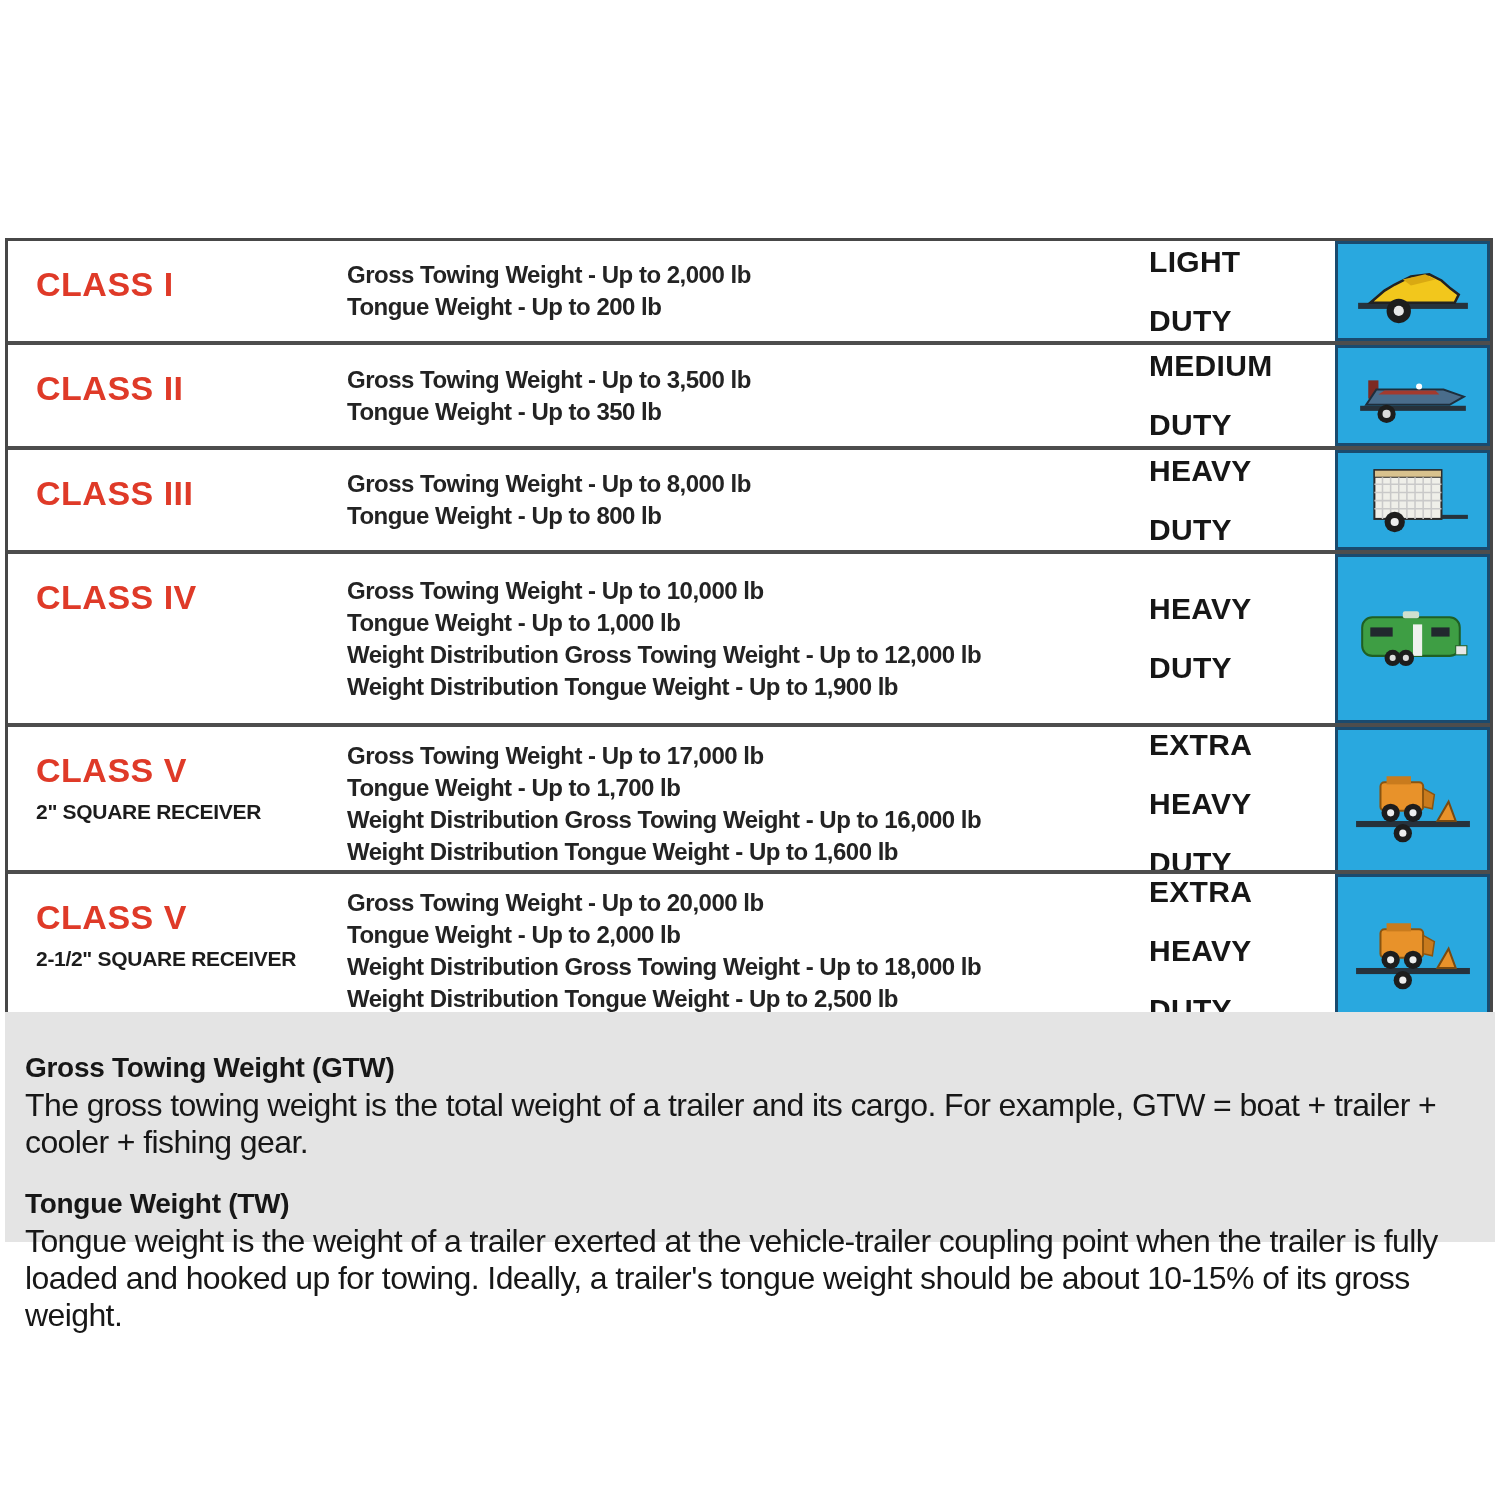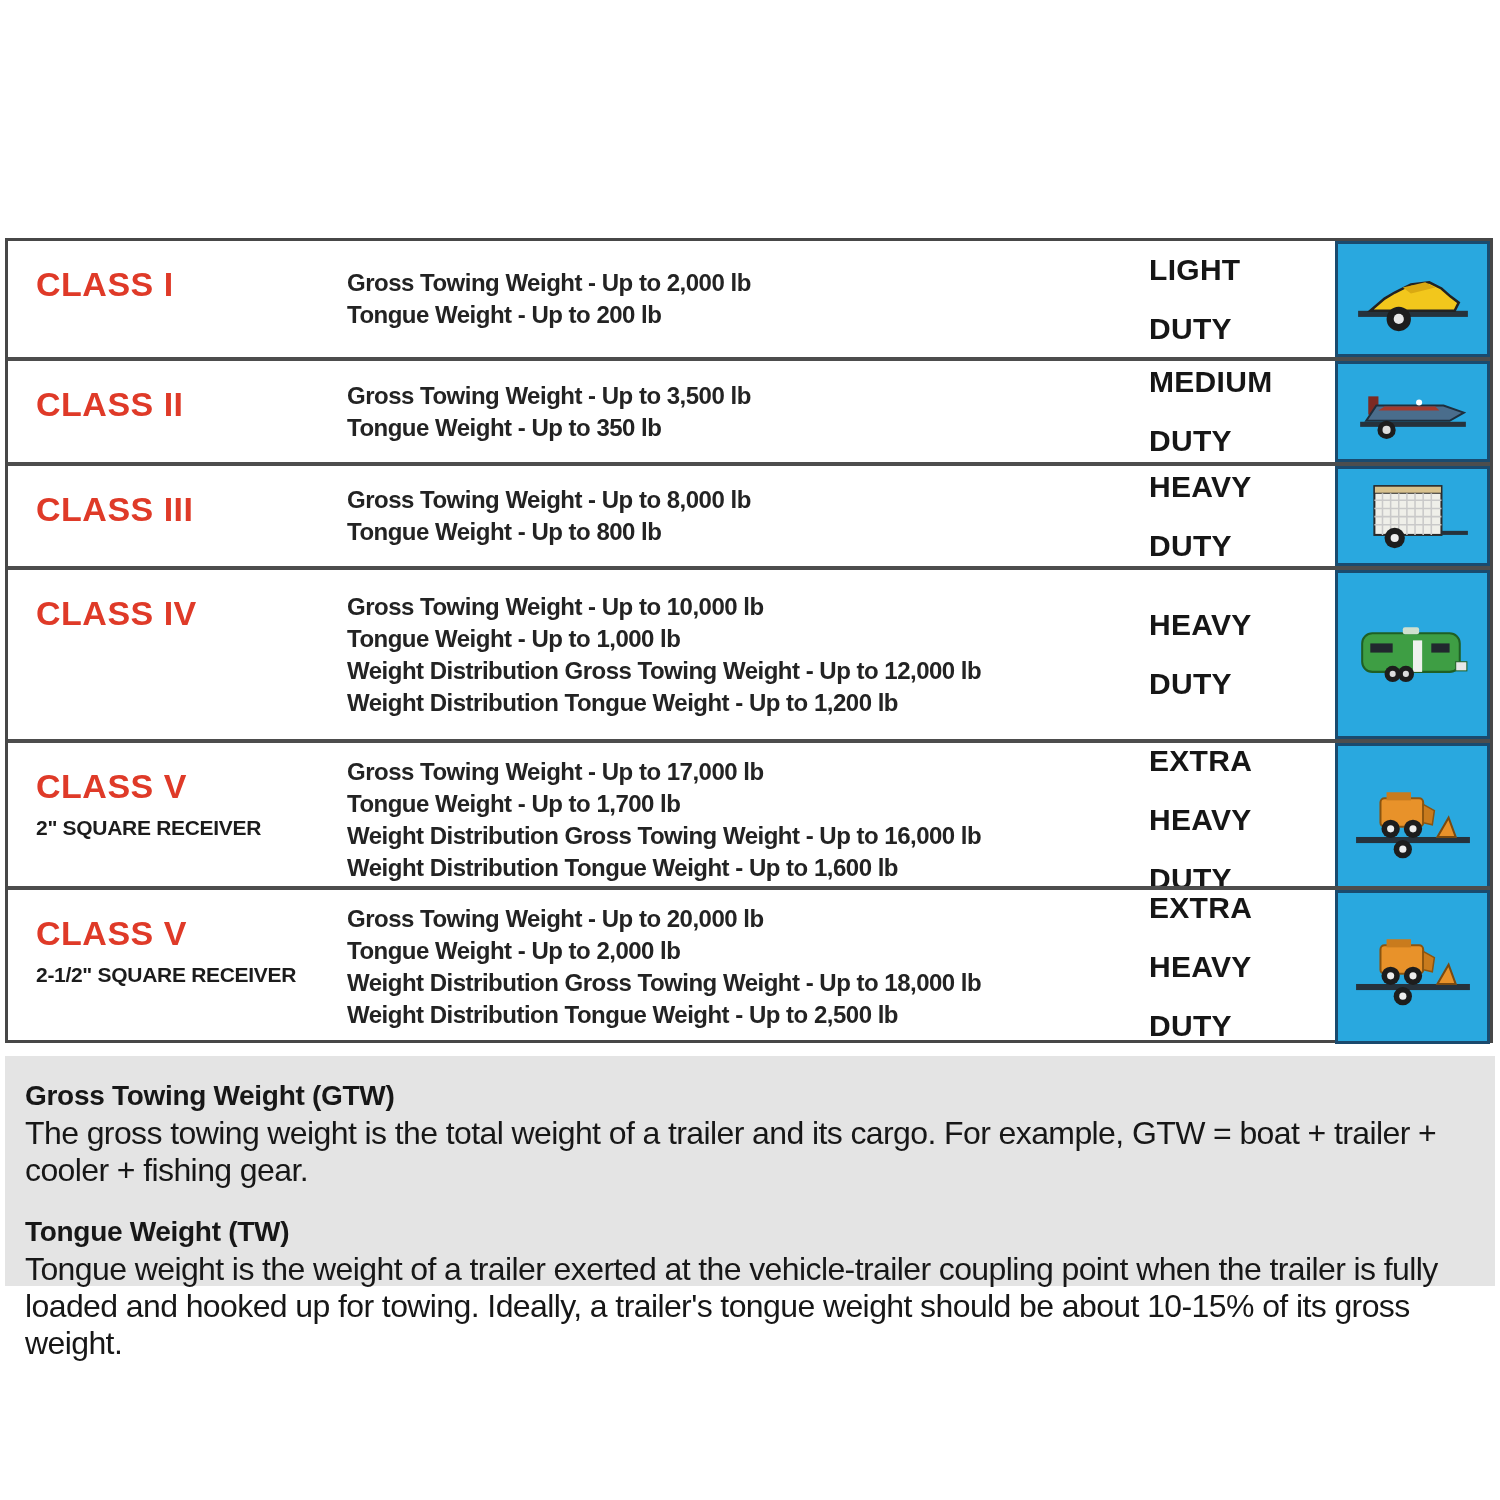--- a/index.html
+++ b/index.html
@@ -4,40 +4,40 @@
 <style>
   html,body{margin:0;padding:0;background:#fff;}
   .page{position:relative;width:1500px;height:1500px;background:#ffffff;
         font-family:"Liberation Sans",sans-serif;overflow:hidden;}
 
   
   .hitch-table{position:absolute;left:5px;top:238px;width:1488px;
                border:3px solid #474747;background:#fff;box-sizing:border-box;}
   .row{display:grid;grid-template-columns:333px 786px 208px 1fr;position:relative;}
   .row + .row{border-top:4px solid #4d4d4d;}
-  .r1{height:116px}.r2{height:101px}.r3{height:100px}
+  .r1{height:100px}.r2{height:101px}.r3{height:100px}
   .r4{height:169px}.r5{height:143px}.r6{height:150px}
 
   .cell{position:relative;box-sizing:border-box;}
   .class-cell{padding:24px 8px 0 28px;}
   .class-label{font-size:34px;font-weight:bold;color:#DF3A28;letter-spacing:.5px;}
   .receiver{font-size:21px;font-weight:bold;color:#1c1c1c;margin-top:10px;letter-spacing:-.3px;}
   .specs-cell{display:flex;flex-direction:column;justify-content:center;padding-left:6px;}
   .spec-line{font-size:24px;font-weight:bold;color:#232323;line-height:32px;
              letter-spacing:-.5px;white-space:nowrap;}
   .duty-cell{display:flex;flex-direction:column;justify-content:center;padding-left:22px;gap:23px;}
   .duty-line{font-size:30px;font-weight:bold;color:#161616;line-height:36px;letter-spacing:.3px;}
   .icon-cell{position:relative;}
   .icon-box{position:absolute;inset:0;background:#29A8DF;border:3px solid #1A4A6E;
             display:flex;align-items:center;justify-content:center;}
   .trailer-icon{width:122px;height:auto;display:block;}
 
   
-  .footer{position:absolute;left:5px;top:1056px;width:1490px;height:230px;
-          background:#E4E4E4;box-sizing:border-box;padding:24px 20px;}
+  .footer{position:absolute;left:5px;top:1012px;width:1490px;height:230px;
+          background:#E4E4E4;box-sizing:border-box;padding:40px 20px;}
   .footer-heading{font-size:28px;font-weight:bold;color:#171717;letter-spacing:-.3px;}
   .footer-body{font-size:32px;color:#171717;letter-spacing:-.6px;line-height:37px;
                margin-top:3px;max-width:1460px;}
   .footer-section + .footer-section{margin-top:27px;}
 </style>
 </head>
 <body>
 
 <div class="page">
 
@@ -122,21 +122,21 @@
     </div>
 
     <div class="row r4">
       <div class="cell class-cell">
         <div class="class-label">CLASS IV</div>
       </div>
       <div class="cell specs-cell">
         <div class="spec-line">Gross Towing Weight - Up to 10,000 lb</div>
         <div class="spec-line">Tongue Weight - Up to 1,000 lb</div>
         <div class="spec-line">Weight Distribution Gross Towing Weight - Up to 12,000 lb</div>
-        <div class="spec-line">Weight Distribution Tongue Weight - Up to 1,200 lb</div>
+        <div class="spec-line">Weight Distribution Tongue Weight - Up to 1,900 lb</div>
       </div>
       <div class="cell duty-cell">
         <div class="duty-line">HEAVY</div>
         <div class="duty-line">DUTY</div>
       </div>
       <div class="cell icon-cell">
         <div class="icon-box">
           <svg class="trailer-icon" viewBox="0 0 120 74">
             <rect x="10" y="16" width="96" height="38" rx="10" fill="#3E9E44" stroke="#1f5f24" stroke-width="2"></rect>
             <rect x="50" y="10" width="16" height="7" rx="2" fill="#cfe0cf"></rect>

